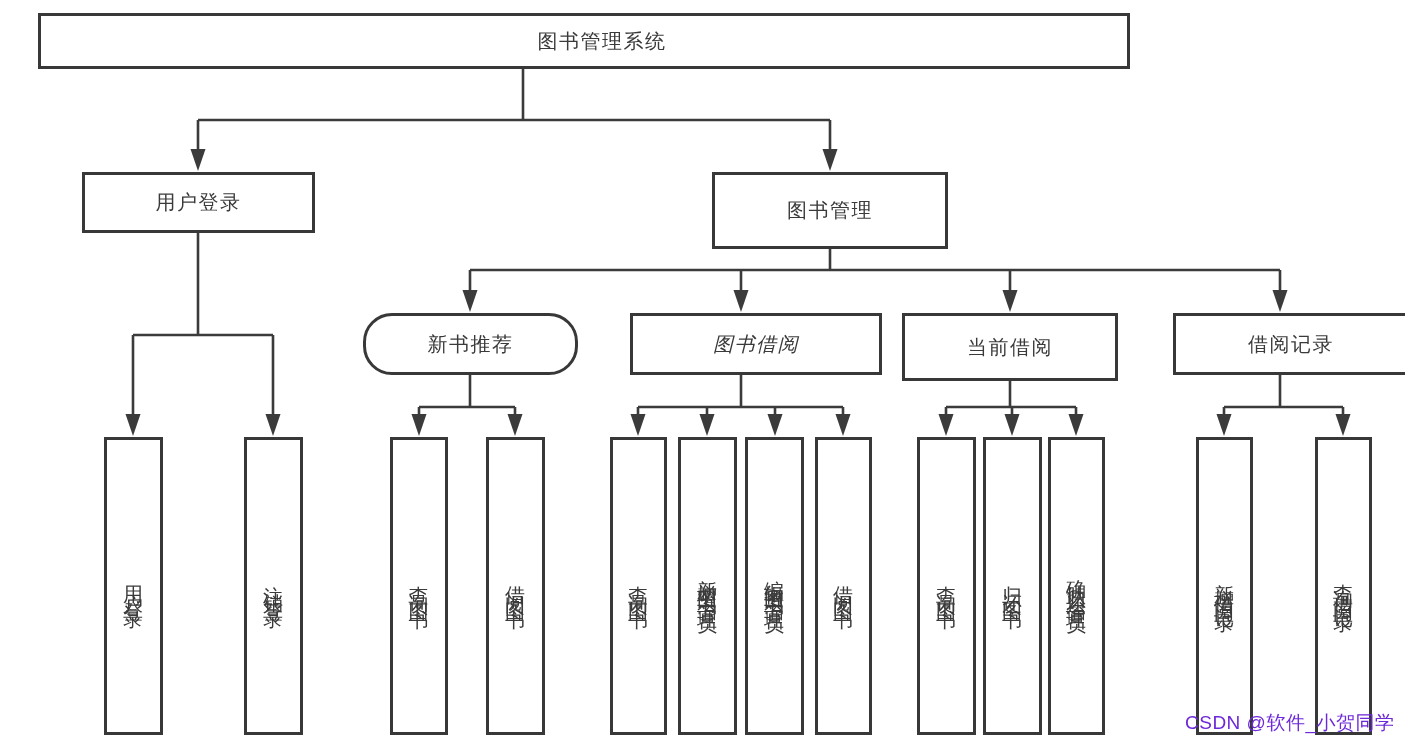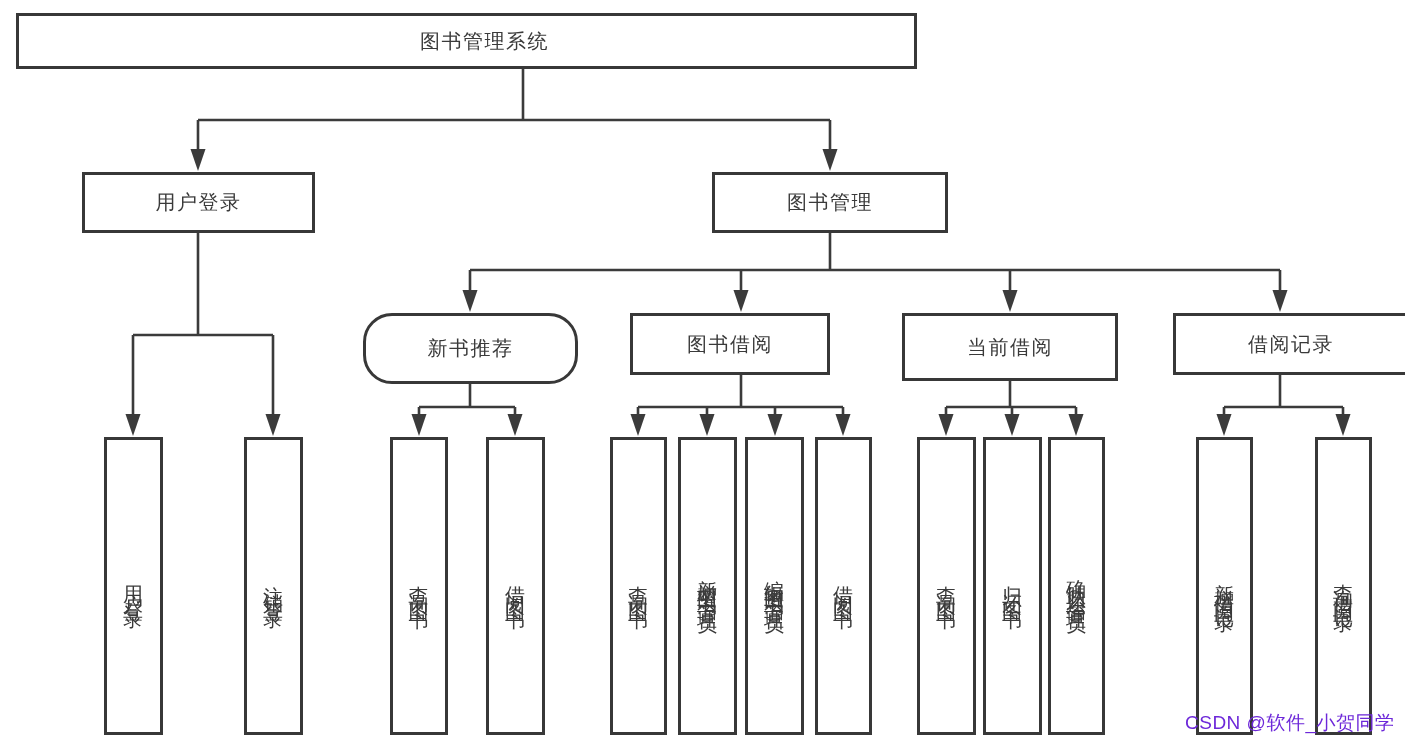--- a/index.html
+++ b/index.html
@@ -96,35 +96,35 @@
     <polygon points="699.5,414 714.5,414 707,436"></polygon>
     <polygon points="767.5,414 782.5,414 775,436"></polygon>
     <polygon points="835.5,414 850.5,414 843,436"></polygon>
     <polygon points="938.5,414 953.5,414 946,436"></polygon>
     <polygon points="1004.5,414 1019.5,414 1012,436"></polygon>
     <polygon points="1068.5,414 1083.5,414 1076,436"></polygon>
     <polygon points="1216.5,414 1231.5,414 1224,436"></polygon>
     <polygon points="1335.5,414 1350.5,414 1343,436"></polygon>
   </svg>
 
-  <div class="node h" style="left:16px; top:13px; width:901px; height:56px;padding-left:36px;">
+  <div class="node h" style="left:38px; top:13px; width:1092px; height:56px;padding-left:36px;">
     <span class="lbl">图书管理系统</span>
   </div>
 
   <div class="node h" style="left:82px; top:172px; width:233px; height:61px;">
     <span class="lbl">用户登录</span>
   </div>
-  <div class="node h" style="left:712px; top:172px; width:236px; height:61px;">
+  <div class="node h" style="left:712px; top:172px; width:236px; height:77px;">
     <span class="lbl">图书管理</span>
   </div>
 
-  <div class="node h" style="left:363px; top:313px; width:215px; height:71px;border-radius:29px;">
+  <div class="node h" style="left:363px; top:313px; width:215px; height:62px;border-radius:29px;">
     <span class="lbl">新书推荐</span>
   </div>
-  <div class="node h" style="left:630px; top:313px; width:200px; height:62px;">
+  <div class="node h" style="left:630px; top:313px; width:252px; height:62px;font-style:italic;">
     <span class="lbl">图书借阅</span>
   </div>
   <div class="node h" style="left:902px; top:313px; width:216px; height:68px;">
     <span class="lbl">当前借阅</span>
   </div>
   <div class="node h" style="left:1173px; top:313px; width:236px; height:62px;">
     <span class="lbl">借阅记录</span>
   </div>
 
   <div class="node v" style="left:104px; top:437px; width:59px; height:298px;">

